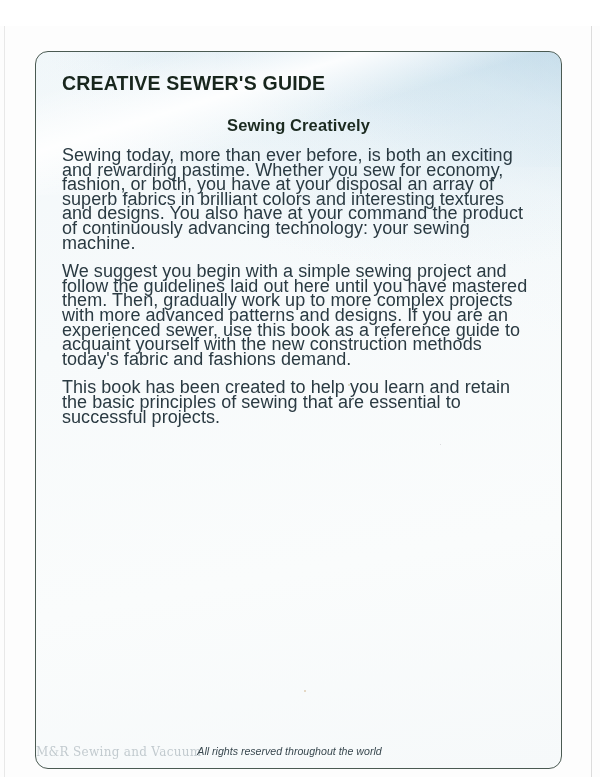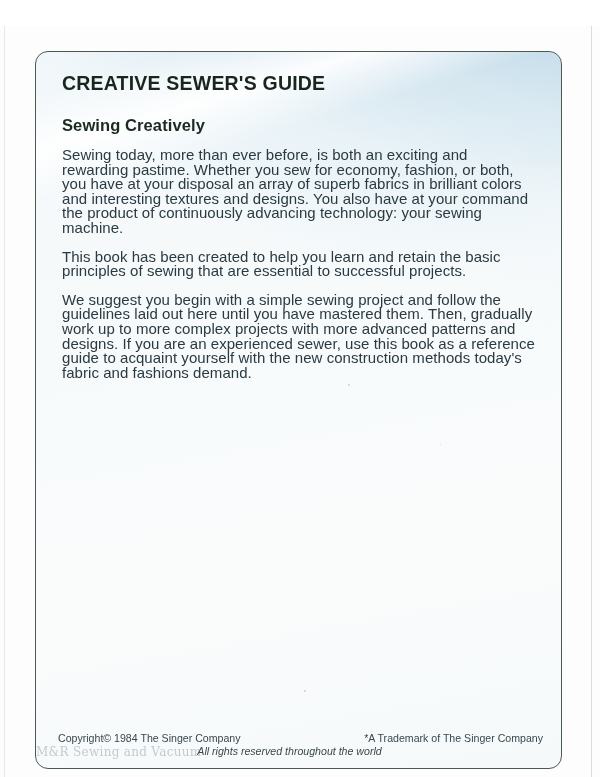--- a/index.html
+++ b/index.html
@@ -91,26 +91,27 @@
     color: #18261d;
   }
 
   #section-heading {
     margin: 0;
     padding-top: 21px;
     font-size: 16.5px;
     font-weight: bold;
     letter-spacing: 0.1px;
     color: #1b2a20;
+    text-align: center;
   }
 
   .body-para {
     margin: 0;
     padding-top: 14px;
-    font-size: 15px;
+    font-size: 18px;
     line-height: 14.6px;
     color: #2a3a42;
     letter-spacing: 0.05px;
   }
   .body-para.first { padding-top: 13px; }
 
   
   #disclaimer {
     position: absolute;
     left: 26px;
@@ -180,32 +181,28 @@
     <div class="speck" style="left:404px; top:392px; width:1px; height:1px; background:rgba(170,170,175,0.5);"></div>
 
     <div id="page-content">
 
       <h1 id="page-title">CREATIVE SEWER'S GUIDE</h1>
 
       <h2 id="section-heading">Sewing Creatively</h2>
 
       <p class="body-para first">Sewing today, more than ever before, is both an exciting and rewarding pastime. Whether you sew for economy, fashion, or both, you have at your disposal an array of superb fabrics in brilliant colors and interesting textures and designs. You also have at your command the product of continuously advancing technology: your sewing machine.</p>
 
+      <p class="body-para">We suggest you begin with a simple sewing project and follow the guidelines laid out here until you have mastered them. Then, gradually work up to more complex projects with more advanced patterns and designs. If you are an experienced sewer, use this book as a reference guide to acquaint yourself with the new construction methods today's fabric and fashions demand.</p>
+
       <p class="body-para">This book has been created to help you learn and retain the basic principles of sewing that are essential to successful projects.</p>
 
-      <p class="body-para">We suggest you begin with a simple sewing project and follow the guidelines laid out here until you have mastered them. Then, gradually work up to more complex projects with more advanced patterns and designs. If you are an experienced sewer, use this book as a reference guide to acquaint yourself with the new construction methods today's fabric and fashions demand.</p>
-
 
     </div>
 
 
     <div id="watermark">M&amp;R Sewing and Vacuum</div>
 
     <div id="footer">
-      <div id="footer-row">
-        <span>Copyright© 1984 The Singer Company</span>
-        <span>*A Trademark of The Singer Company</span>
-      </div>
       <div id="footer-rights">All rights reserved throughout the world</div>
     </div>
 
   </div>
 </div>
 
 </body></html>

